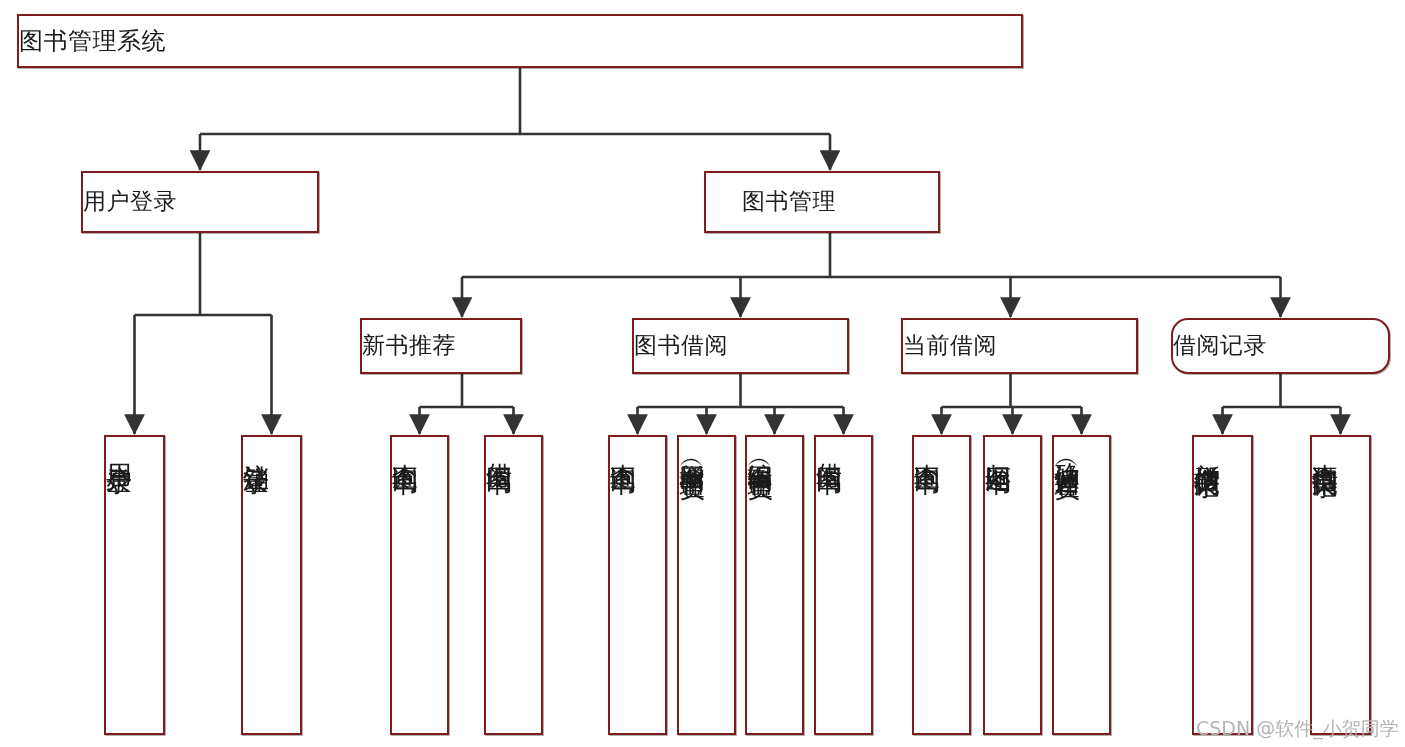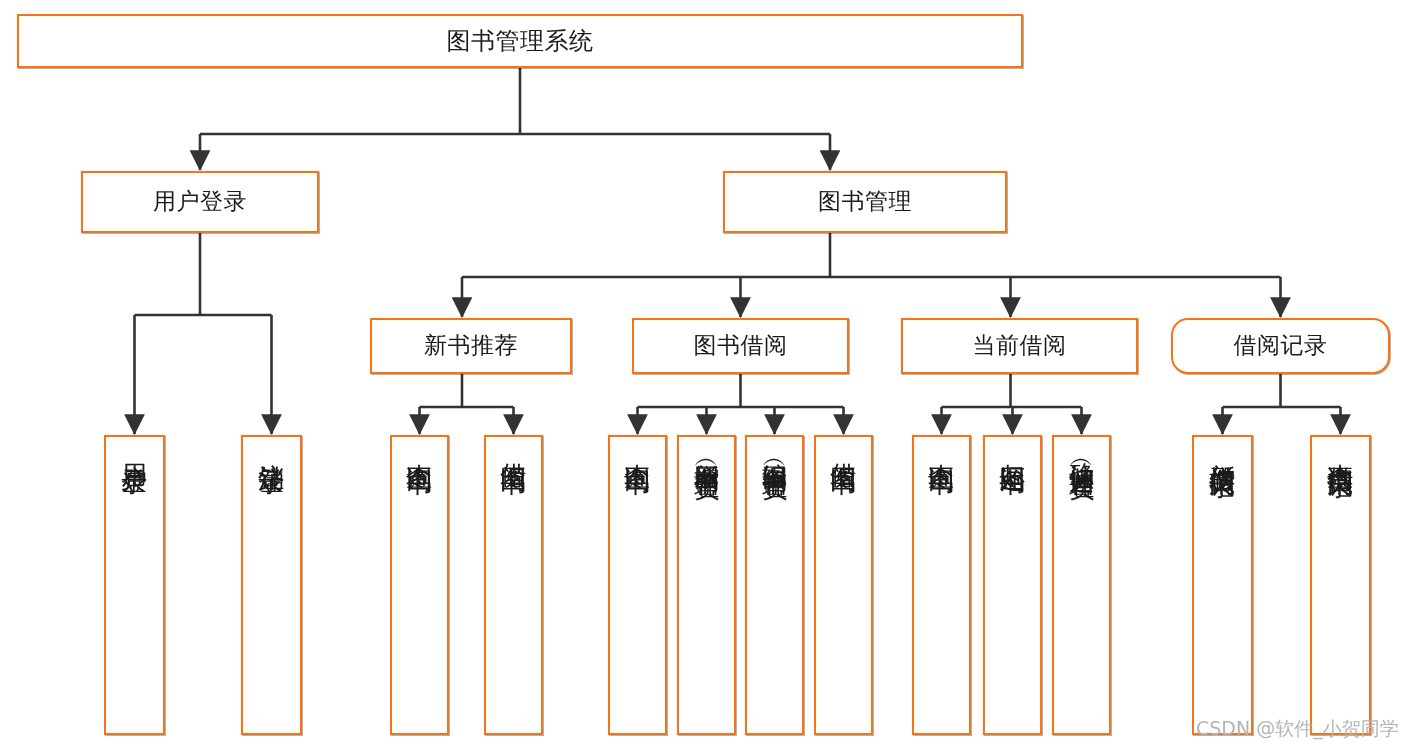--- a/index.html
+++ b/index.html
@@ -23,25 +23,24 @@
     left: 0;
     top: 0;
     width: 1405px;
     height: 747px;
     pointer-events: none;
   }
   .node {
     position: absolute;
     box-sizing: border-box;
     background: #ffffff;
-    border: 2px solid #f97316;
+    border: 2px solid #7f1d1d;
     box-shadow: 1px 1px 0 0 rgba(0,0,0,0.30);
     display: flex;
     align-items: center;
-    justify-content: center;
     color: #1b1b1b;
     z-index: 2;
   }
   .node .label {
     display: block;
     text-align: center;
     line-height: 1.18;
     white-space: nowrap;
     letter-spacing: 0.5px;
   }
@@ -124,24 +123,24 @@
       </g>
   </svg>
 
   <div id="nodes-layer">
       <div class="node h root" style="left: 17px; top: 14px; width: 1006px; height: 54px;">
         <span class="label">图书管理系统</span>
       </div>
       <div class="node h" style="left: 81px; top: 171px; width: 238px; height: 62px;">
         <span class="label">用户登录</span>
       </div>
-      <div class="node h" style="left: 723px; top: 171px; width: 284px; height: 62px;">
+      <div class="node h" style="left: 704px; top: 171px; width: 236px; height: 62px; padding-left: 36px;">
         <span class="label">图书管理</span>
       </div>
-      <div class="node h" style="left: 370px; top: 318px; width: 202px; height: 56px;">
+      <div class="node h" style="left: 360px; top: 318px; width: 162px; height: 56px;">
         <span class="label">新书推荐</span>
       </div>
       <div class="node h" style="left: 632px; top: 318px; width: 217px; height: 56px;">
         <span class="label">图书借阅</span>
       </div>
       <div class="node h" style="left: 901px; top: 318px; width: 237px; height: 56px;">
         <span class="label">当前借阅</span>
       </div>
       <div class="node h" style="left: 1171px; top: 318px; width: 219px; height: 56px; border-radius: 17px;">
         <span class="label">借阅记录</span>

